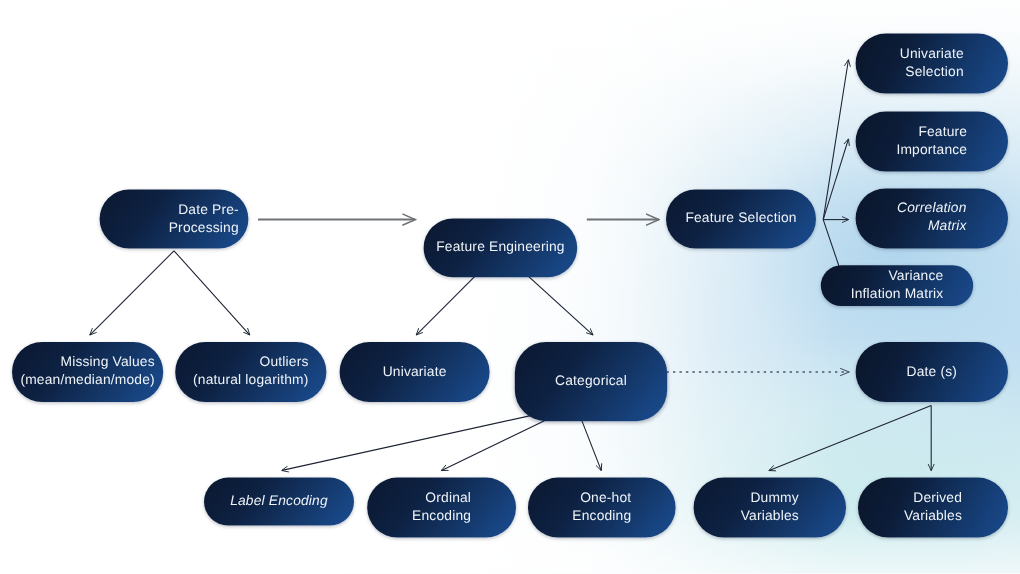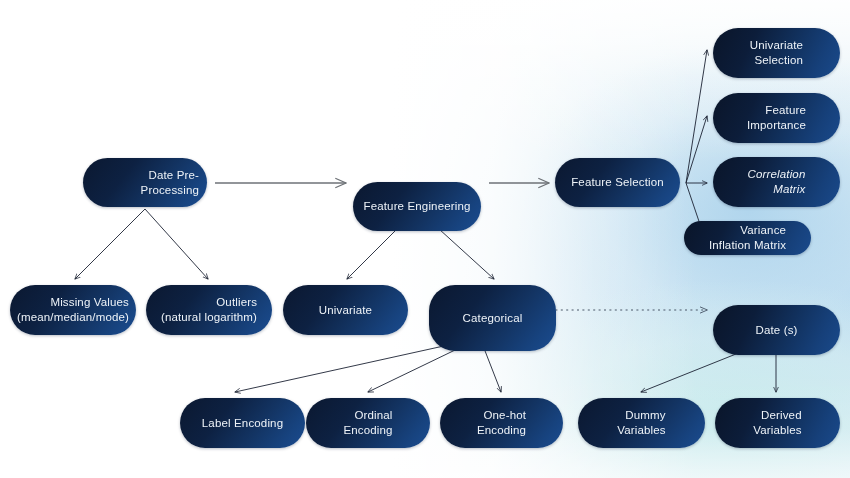--- a/index.html
+++ b/index.html
@@ -138,22 +138,22 @@
       <div class="node" style="left: 429px; top: 285px; width: 127px; height: 66px;"><span>Categorical</span></div>
       <div class="node" style="left: 555px; top: 158px; width: 125px; height: 49px;"><span>Feature Selection</span></div>
       <div class="node dark-left" style="left: 713px; top: 28px; width: 127px; height: 50px;"><span>Univariate
 Selection</span></div>
       <div class="node dark-left" style="left: 713px; top: 93px; width: 127px; height: 50px;"><span>Feature
 Importance</span></div>
       <div class="node dark-left" style="left: 713px; top: 157px; width: 127px; height: 50px; font-style: italic;"><span>Correlation
 Matrix</span></div>
       <div class="node dark-left" style="left: 684px; top: 221px; width: 127px; height: 34px;"><span>Variance
 Inflation Matrix</span></div>
-      <div class="node dark-left" style="left: 713px; top: 285px; width: 127px; height: 50px; margin-top: 20px;"><span>Date (s)</span></div>
-      <div class="node" style="left: 180px; top: 398px; width: 125px; height: 50px;"><span>Label Encoding</span></div>
+      <div class="node dark-left" style="left: 713px; top: 285px; width: 127px; height: 50px;"><span>Date (s)</span></div>
+      <div class="node" style="left: 170px; top: 398px; width: 125px; height: 40px; font-style: italic;"><span>Label Encoding</span></div>
       <div class="node" style="left: 306px; top: 398px; width: 124px; height: 50px;"><span>Ordinal
 Encoding</span></div>
       <div class="node" style="left: 440px; top: 398px; width: 123px; height: 50px;"><span>One-hot
 Encoding</span></div>
       <div class="node" style="left: 578px; top: 398px; width: 127px; height: 50px;"><span>Dummy
 Variables</span></div>
       <div class="node dark-left" style="left: 715px; top: 398px; width: 125px; height: 50px;"><span>Derived
 Variables</span></div>
     </div>
 

